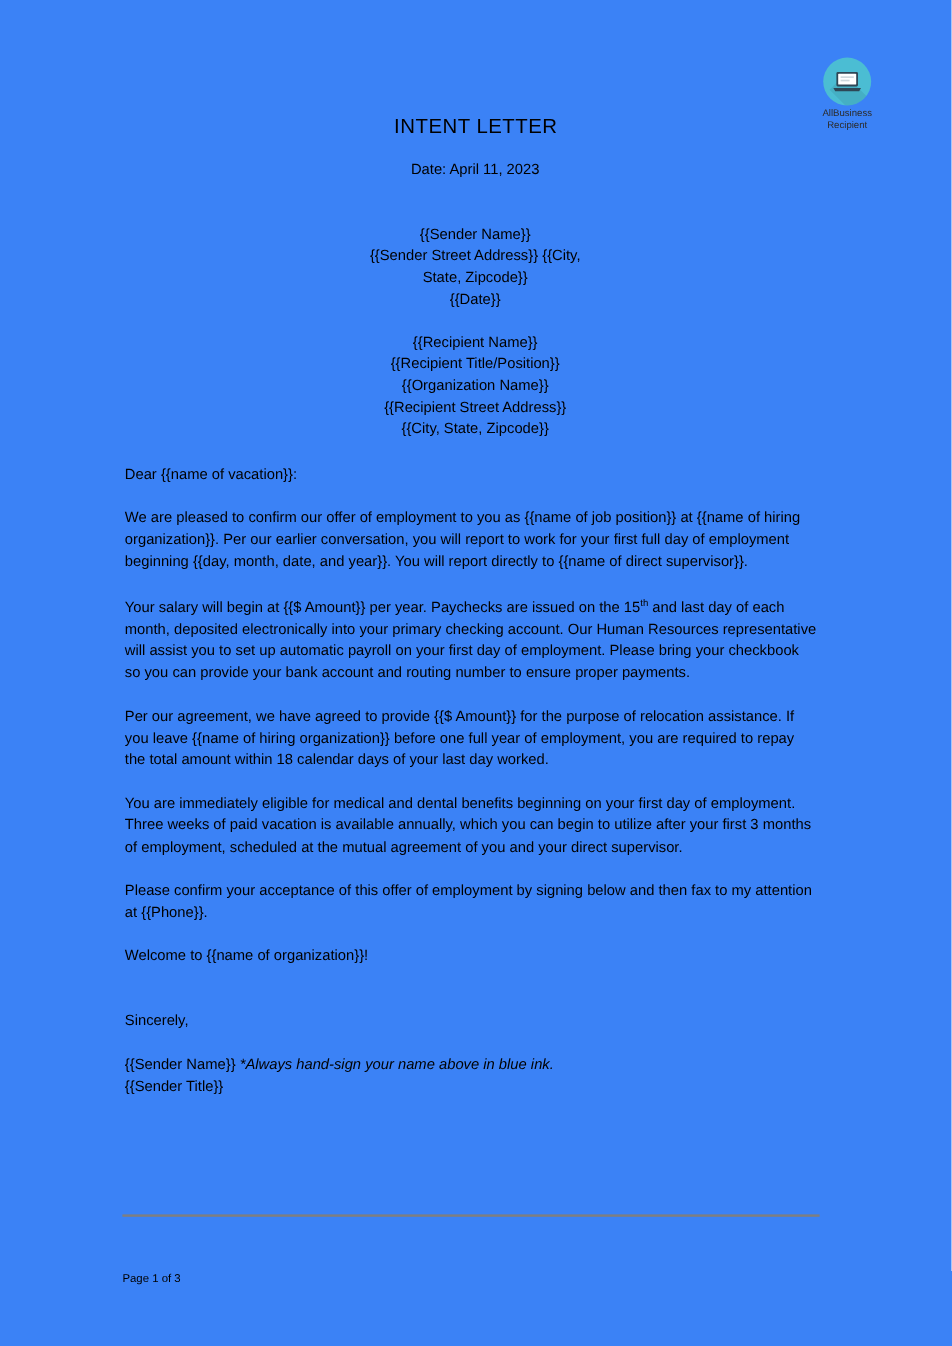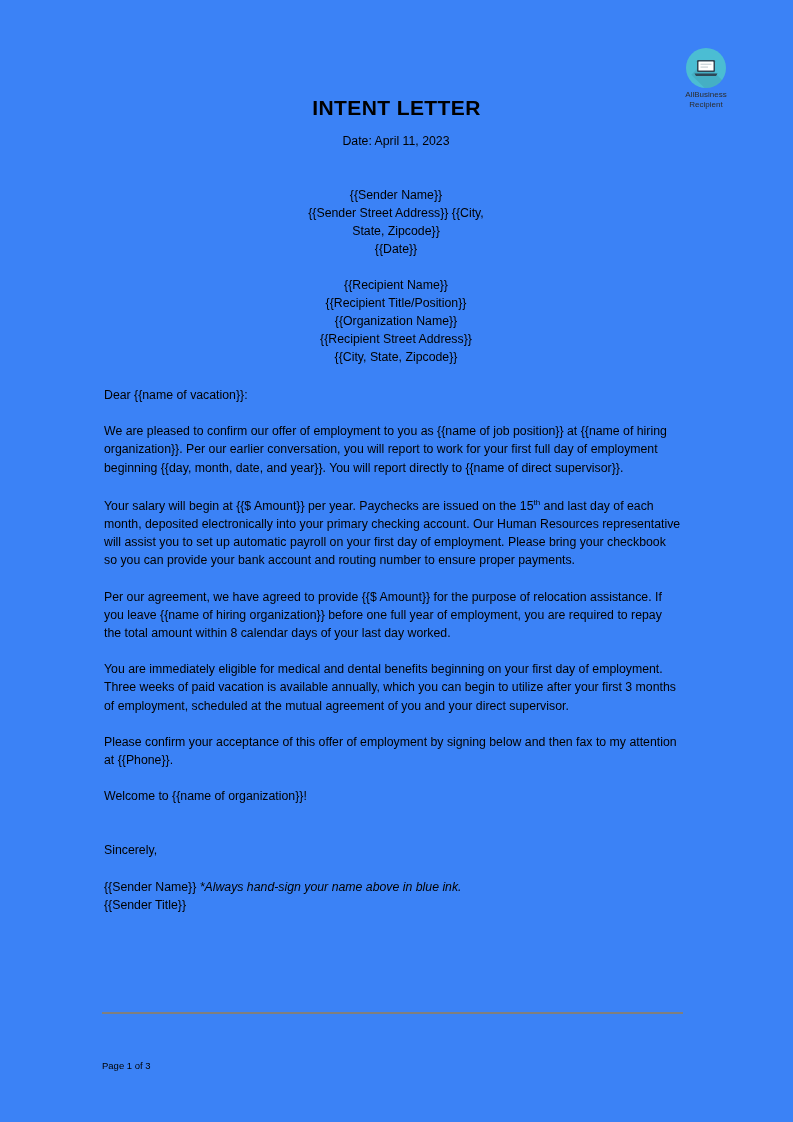--- a/index.html
+++ b/index.html
@@ -63,22 +63,22 @@
     font-family: "Liberation Sans", sans-serif;
   }
 
   
   .doc-title {
     position: absolute;
     top: 96px;
     left: 0;
     width: 793px;
     text-align: center;
-    font-size: 21px;
-    font-weight: bold;
+    font-size: 17px;
+    font-weight: normal;
     letter-spacing: 0.4px;
     color: #000000;
   }
 
   
   .content {
     position: absolute;
     left: 101px;
     top: 132px;
     width: 590px;
@@ -186,21 +186,21 @@
     <div class="spacer-sm"></div>
 
     <div class="para">We are pleased to confirm our offer of employment to you as {{name of job position}} at {{name of hiring organization}}.  Per our earlier conversation, you will report to work for  your first full day of employment beginning {{day, month, date, and year}}.  You will  report directly to {{name of direct supervisor}}.</div>
 
     <div class="spacer-md"></div>
 
     <div class="para"><span>Your salary will begin at {{$ Amount}} per year. Paychecks are issued on the 15</span><sup>th</sup><span> and last day of each month, deposited electronically into your primary checking account. Our Human Resources representative will assist you to set up automatic payroll on your first day of employment.  Please bring your checkbook so you can provide your bank account  and routing number to ensure proper payments.</span></div>
 
     <div class="spacer-sm"></div>
 
-    <div class="para">Per our agreement, we have agreed to provide {{$ Amount}} for the purpose of relocation assistance. If you leave {{name of hiring organization}} before one full year of employment, you are required to repay the total amount within 8 calendar days of your last day worked.</div>
+    <div class="para">Per our agreement, we have agreed to provide {{$ Amount}} for the purpose of relocation assistance. If you leave {{name of hiring organization}} before one full year of employment, you are required to repay the total amount within 18 calendar days of your last day worked.</div>
 
     <div class="spacer-sm"></div>
 
     <div class="para">You are immediately eligible for medical and dental benefits beginning on your first day  of employment. Three weeks of paid vacation is available annually, which you can begin  to utilize after your first 3 months of employment, scheduled at the mutual agreement of  you and your direct supervisor.</div>
 
     <div class="spacer-sm"></div>
 
     <div class="para">Please confirm your acceptance of this offer of employment by signing below and then  fax to my attention at {{Phone}}.</div>
 
     <div class="spacer-sm"></div>

